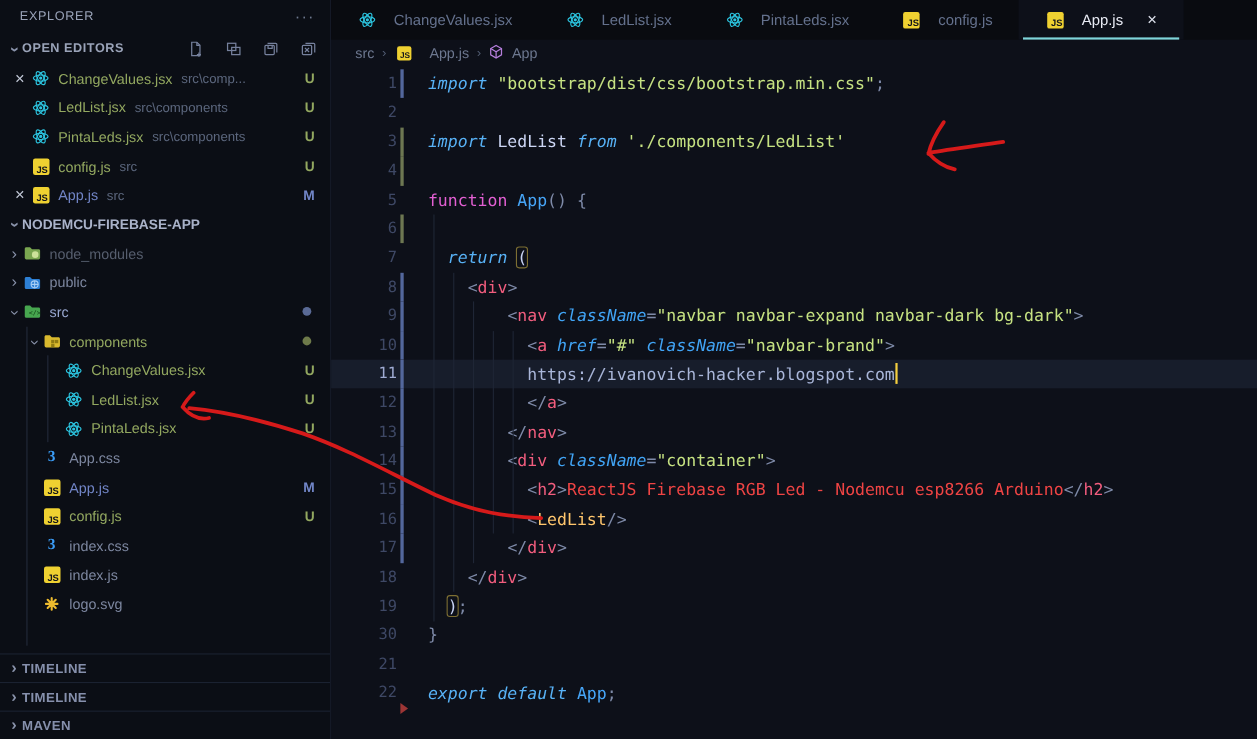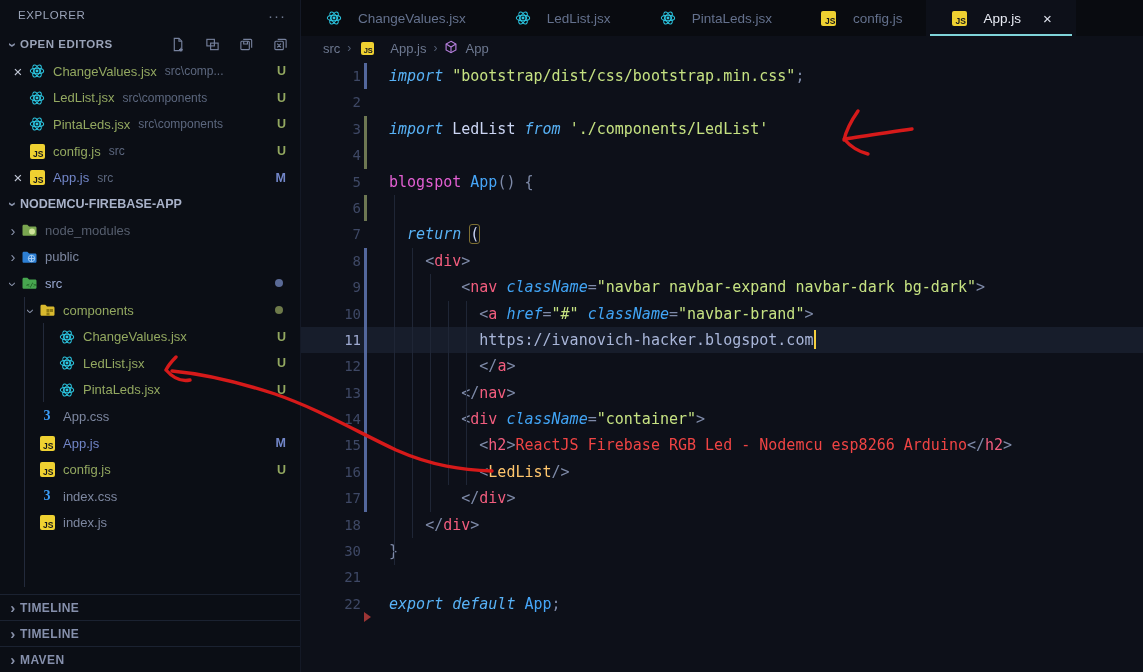--- a/index.html
+++ b/index.html
@@ -318,20 +318,29 @@
           </span>
           <span class="fname c-default">index.css</span>
         </div>
         <div class="row" style="padding-left: 24px;">
           <span class="chev"></span>
           <span class="icon">
             <span class="jsbox">JS</span>
           </span>
           <span class="fname c-default">index.js</span>
         </div>
+        <div class="row" style="padding-left: 24px;">
+          <span class="chev"></span>
+          <span class="icon">
+            <svg width="14" height="14" viewBox="0 0 16 16" stroke="#ecba2e" stroke-width="2.2" stroke-linecap="round">
+              <path d="M8 2v12M2 8h12M3.8 3.8l8.4 8.4M12.2 3.8l-8.4 8.4"></path>
+            </svg>
+          </span>
+          <span class="fname c-default">logo.svg</span>
+        </div>
       </div>
 
     <div class="sections">
       <div class="section">
         <span class="chev">›</span>
         <span>TIMELINE</span>
       </div>
       <div class="section">
         <span class="chev">›</span>
         <span>TIMELINE</span>
@@ -418,34 +427,35 @@
     <div class="code" id="code">
       <div class="iguide" style="left:92.5px;top:135px;height:370px"></div>
       <div class="iguide" style="left:110.5px;top:187.8px;height:290.4px"></div>
       <div class="iguide" style="left:128.5px;top:214.2px;height:237.6px"></div>
       <div class="iguide" style="left:146.5px;top:240.6px;height:184.8px"></div>
       <div class="iguide" style="left:164.5px;top:240.6px;height:184.8px"></div>
     <div class="cl"><span class="ln">1</span><div class="gbar gm"></div><span class="ltext"><span class="t-kw">import</span><span> </span><span class="t-str">"bootstrap/dist/css/bootstrap.min.css"</span><span class="t-pun">;</span></span></div>
         <div class="cl"><span class="ln">2</span><span class="ltext"></span></div>
         <div class="cl"><span class="ln">3</span><div class="gbar ga"></div><span class="ltext"><span class="t-kw">import</span><span> </span><span class="t-txtb">LedList</span><span> </span><span class="t-kw">from</span><span> </span><span class="t-str">'./components/LedList'</span></span></div>
         <div class="cl"><span class="ln">4</span><div class="gbar ga"></div><span class="ltext"></span></div>
-        <div class="cl"><span class="ln">5</span><span class="ltext"><span class="t-fn">blogspot</span><span> </span><span class="t-id">App</span><span class="t-pun">()</span><span> </span><span class="t-pun">{</span></span></div>
+        <div class="cl"><span class="ln">5</span><span class="ltext"><span class="t-fn">function</span><span> </span><span class="t-id">App</span><span class="t-pun">()</span><span> </span><span class="t-pun">{</span></span></div>
         <div class="cl"><span class="ln">6</span><div class="gbar ga"></div><span class="ltext"></span></div>
         <div class="cl"><span class="ln">7</span><span class="ltext"><span>  </span><span class="t-kw">return</span><span> </span><span class="t-brk">(</span></span></div>
         <div class="cl"><span class="ln">8</span><div class="gbar gm"></div><span class="ltext"><span>    </span><span class="t-pun">&lt;</span><span class="t-tag">div</span><span class="t-pun">&gt;</span></span></div>
         <div class="cl"><span class="ln">9</span><div class="gbar gm"></div><span class="ltext"><span>        </span><span class="t-pun">&lt;</span><span class="t-tag">nav</span><span> </span><span class="t-attr">className</span><span class="t-pun">=</span><span class="t-str">"navbar navbar-expand navbar-dark bg-dark"</span><span class="t-pun">&gt;</span></span></div>
         <div class="cl"><span class="ln">10</span><div class="gbar gm"></div><span class="ltext"><span>          </span><span class="t-pun">&lt;</span><span class="t-tag">a</span><span> </span><span class="t-attr">href</span><span class="t-pun">=</span><span class="t-str">"#"</span><span> </span><span class="t-attr">className</span><span class="t-pun">=</span><span class="t-str">"navbar-brand"</span><span class="t-pun">&gt;</span></span></div>
         <div class="cl cur"><span class="ln">11</span><div class="gbar gm"></div><span class="ltext"><span>          </span><span class="t-url">https://ivanovich-hacker.blogspot.com</span><span class="caret"></span></span></div>
         <div class="cl"><span class="ln">12</span><div class="gbar gm"></div><span class="ltext"><span>          </span><span class="t-pun">&lt;/</span><span class="t-tag">a</span><span class="t-pun">&gt;</span></span></div>
         <div class="cl"><span class="ln">13</span><div class="gbar gm"></div><span class="ltext"><span>        </span><span class="t-pun">&lt;/</span><span class="t-tag">nav</span><span class="t-pun">&gt;</span></span></div>
         <div class="cl"><span class="ln">14</span><div class="gbar gm"></div><span class="ltext"><span>        </span><span class="t-pun">&lt;</span><span class="t-tag">div</span><span> </span><span class="t-attr">className</span><span class="t-pun">=</span><span class="t-str">"container"</span><span class="t-pun">&gt;</span></span></div>
         <div class="cl"><span class="ln">15</span><div class="gbar gm"></div><span class="ltext"><span>          </span><span class="t-pun">&lt;</span><span class="t-tag">h2</span><span class="t-pun">&gt;</span><span class="t-txt">ReactJS Firebase RGB Led - Nodemcu esp8266 Arduino</span><span class="t-pun">&lt;/</span><span class="t-tag">h2</span><span class="t-pun">&gt;</span></span></div>
         <div class="cl"><span class="ln">16</span><div class="gbar gm"></div><span class="ltext"><span>          </span><span class="t-pun">&lt;</span><span class="t-comp">LedList</span><span class="t-pun">/&gt;</span></span></div>
         <div class="cl"><span class="ln">17</span><div class="gbar gm"></div><span class="ltext"><span>        </span><span class="t-pun">&lt;/</span><span class="t-tag">div</span><span class="t-pun">&gt;</span></span></div>
         <div class="cl"><span class="ln">18</span><span class="ltext"><span>    </span><span class="t-pun">&lt;/</span><span class="t-tag">div</span><span class="t-pun">&gt;</span></span></div>
+        <div class="cl"><span class="ln">19</span><span class="ltext"><span>  </span><span class="t-brk">)</span><span class="t-pun">;</span></span></div>
         <div class="cl"><span class="ln">30</span><span class="ltext"><span class="t-pun">}</span></span></div>
         <div class="cl"><span class="ln">21</span><span class="ltext"></span></div>
         <div class="cl"><span class="ln">22</span><span class="ltext"><span class="t-kw">export</span><span> </span><span class="t-kw">default</span><span> </span><span class="t-id">App</span><span class="t-pun">;</span></span><div class="del-tri"></div></div>
       </div>
   </div>
 
   <svg class="anno">
     <path fill="none" stroke="#d61a1a" stroke-width="3.4" stroke-linecap="round" d="M912 129 C885 133 862 136 845 139 M858 111 C851 121 846 131 844 140 M844 139 C851 147 859 152 868 154"></path>
     <path fill="none" stroke="#d61a1a" stroke-width="3.4" stroke-linecap="round" d="M176 357 C171 362 168 366 166 370 M166 370 C173 378 181 382 190 380 M172 371 C205 374 238 382 275 394 C318 409 352 429 396 450 C432 466 463 470 492 471"></path>
   </svg>

